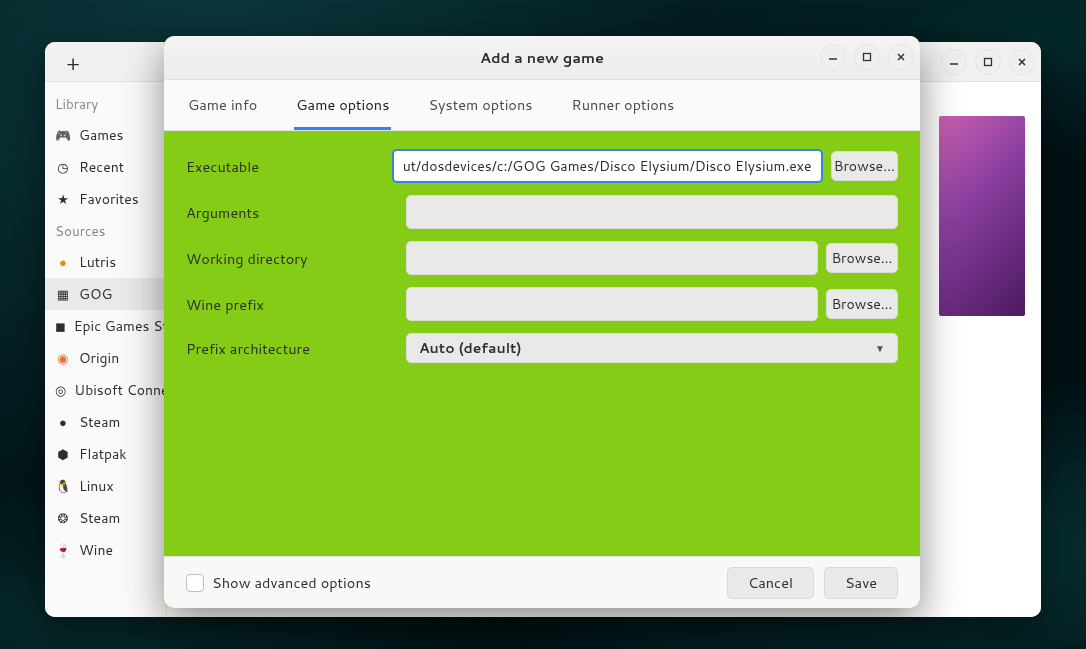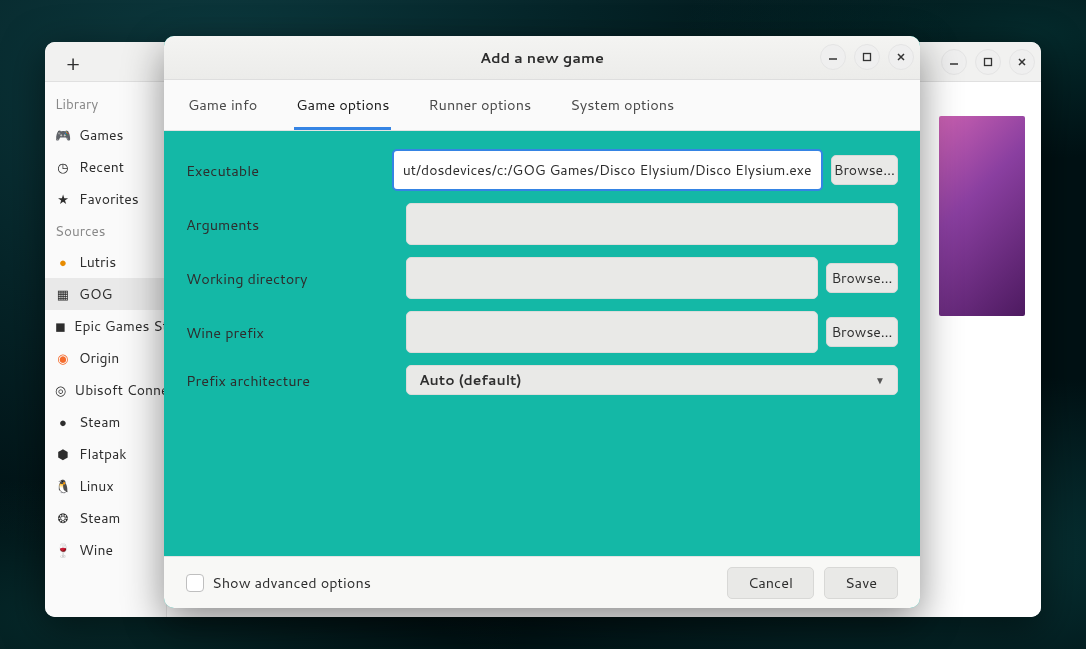--- a/index.html
+++ b/index.html
@@ -76,21 +76,21 @@
     position:absolute; right:16px; top:34px; width:86px; height:200px;
     background: linear-gradient(135deg,#c960b0 0%, #8a3fa0 40%, #4d1a60 100%);
     border-radius:2px;
   }
 
   
   .dialog{
     position:absolute;
     left:164px; top:36px;
     width:756px; height:572px;
-    background:#14b8a6;
+    background:#84cc16;
     border-radius:10px;
     box-shadow:0 14px 40px rgba(0,0,0,.45);
     display:flex; flex-direction:column;
     overflow:hidden;
   }
   .dlg-titlebar{
     height:44px;
     background:linear-gradient(#f4f4f2,#ececea);
     border-bottom:1px solid #dedede;
     display:flex;align-items:center;justify-content:center;
@@ -111,21 +111,21 @@
   .form{
     flex:1; padding:18px 22px 10px; overflow:auto;
   }
   .row{
     display:flex; align-items:center; margin-bottom:12px;
   }
   .lbl{
     width:220px; font-size:14.5px; color:#2e2e2e;
   }
   .fld{
-    flex:1; height:42px;
+    flex:1; height:34px;
     background:#e9e9e7;
     border:1px solid #dcdcda;
     border-radius:5px;
     padding:0 10px; font-size:14px; color:#2e2e2e;
     display:flex;align-items:center;
   }
   .fld.focus{
     background:#fff;
     border:2px solid #3584e4;
     padding:0 9px;
@@ -259,22 +259,22 @@
         <svg viewBox="0 0 10 10">
             <path d="M2 2l6 6M8 2l-6 6" stroke="#333" stroke-width="1.5"></path>
           </svg>
       </span>
     </div>
   </div>
 
   <div class="tabs">
     <div class="tab">Game info</div>
     <div class="tab active">Game options</div>
+    <div class="tab">System options</div>
     <div class="tab">Runner options</div>
-    <div class="tab">System options</div>
   </div>
 
   <div class="form">
     <div class="row">
       <div class="lbl">Executable</div>
       <div class="fld focus">
         <span style="white-space:nowrap;overflow:hidden;">ut/dosdevices/c:/GOG Games/Disco Elysium/Disco Elysium.exe</span>
       </div>
       <div class="browse">Browse…</div>
     </div>

